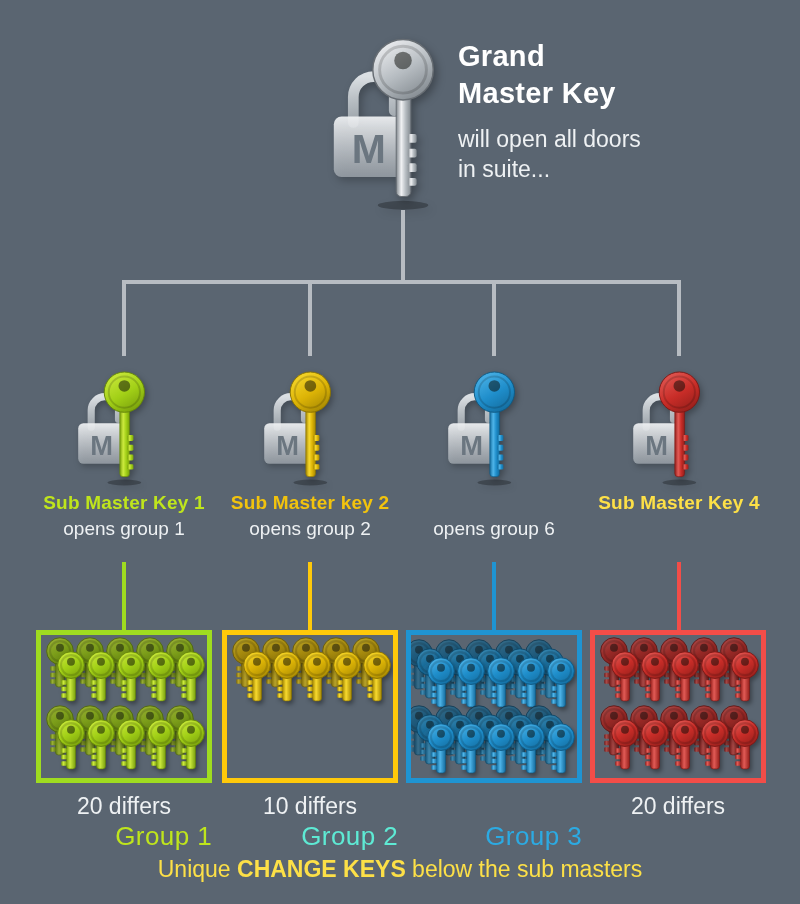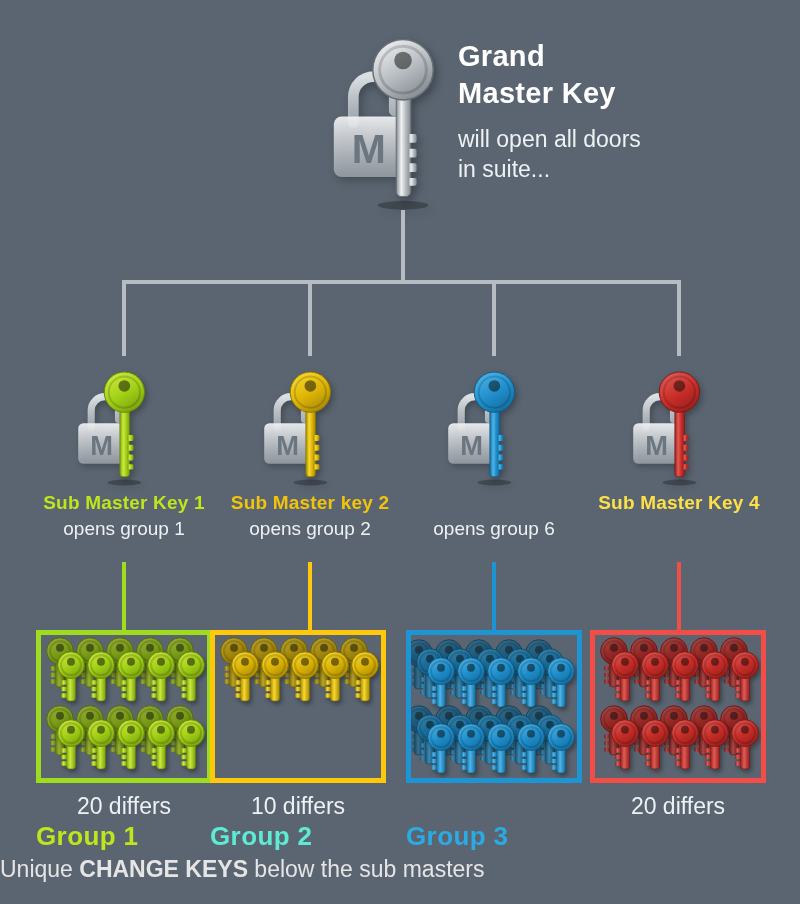--- a/index.html
+++ b/index.html
@@ -28,29 +28,29 @@
   .sub-label{position:absolute;top:130px;left:0;width:100%;font-size:19px;font-weight:bold;letter-spacing:.2px;}
   .sub-opens{position:absolute;top:156px;left:0;width:100%;font-size:19px;color:#eef1f3;}
   
   .stem{position:absolute;top:562px;width:4px;height:70px;}
   
   .group-box{position:absolute;top:630px;width:176px;height:153px;
     border:5px solid #fff;box-sizing:border-box;overflow:hidden;}
   .skey{position:absolute;width:32px;height:53px;}
   
   .differs{position:absolute;top:793px;width:176px;text-align:center;font-size:23px;color:#eef1f3;}
-  .group-label{position:absolute;top:821px;width:176px;text-align:left;
-    font-size:26px;font-weight:bold;letter-spacing:.4px;}
-  .footer{position:absolute;top:856px;left:0;width:100%;text-align:left;
-    font-size:23px;color:#e5e5e5;}
+  .group-label{position:absolute;top:821px;width:176px;text-align:right;
+    font-size:26px;font-weight:normal;letter-spacing:.4px;}
+  .footer{position:absolute;top:856px;left:0;width:100%;text-align:center;
+    font-size:23px;color:#fde047;}
   .footer b{font-weight:bold;}
   
   .cc0{left:24px}.cc1{left:210px}.cc2{left:394px}.cc3{left:579px}
   .cs0{left:122px}.cs1{left:308px}.cs2{left:492px}.cs3{left:677px}
-  .cb0{left:36px}.cb1{left:210px}.cb2{left:406px}.cb3{left:590px}
+  .cb0{left:36px}.cb1{left:222px}.cb2{left:406px}.cb3{left:590px}
 </style>
 </head>
 <body>
 
 <div class="canvas" style="background: rgb(90, 101, 113);">
 
   <div id="svg-defs">
       <svg width="0" height="0" style="position:absolute">
         <defs>
           <linearGradient id="skh0" x1="0.15" y1="0" x2="0.8" y2="1">

